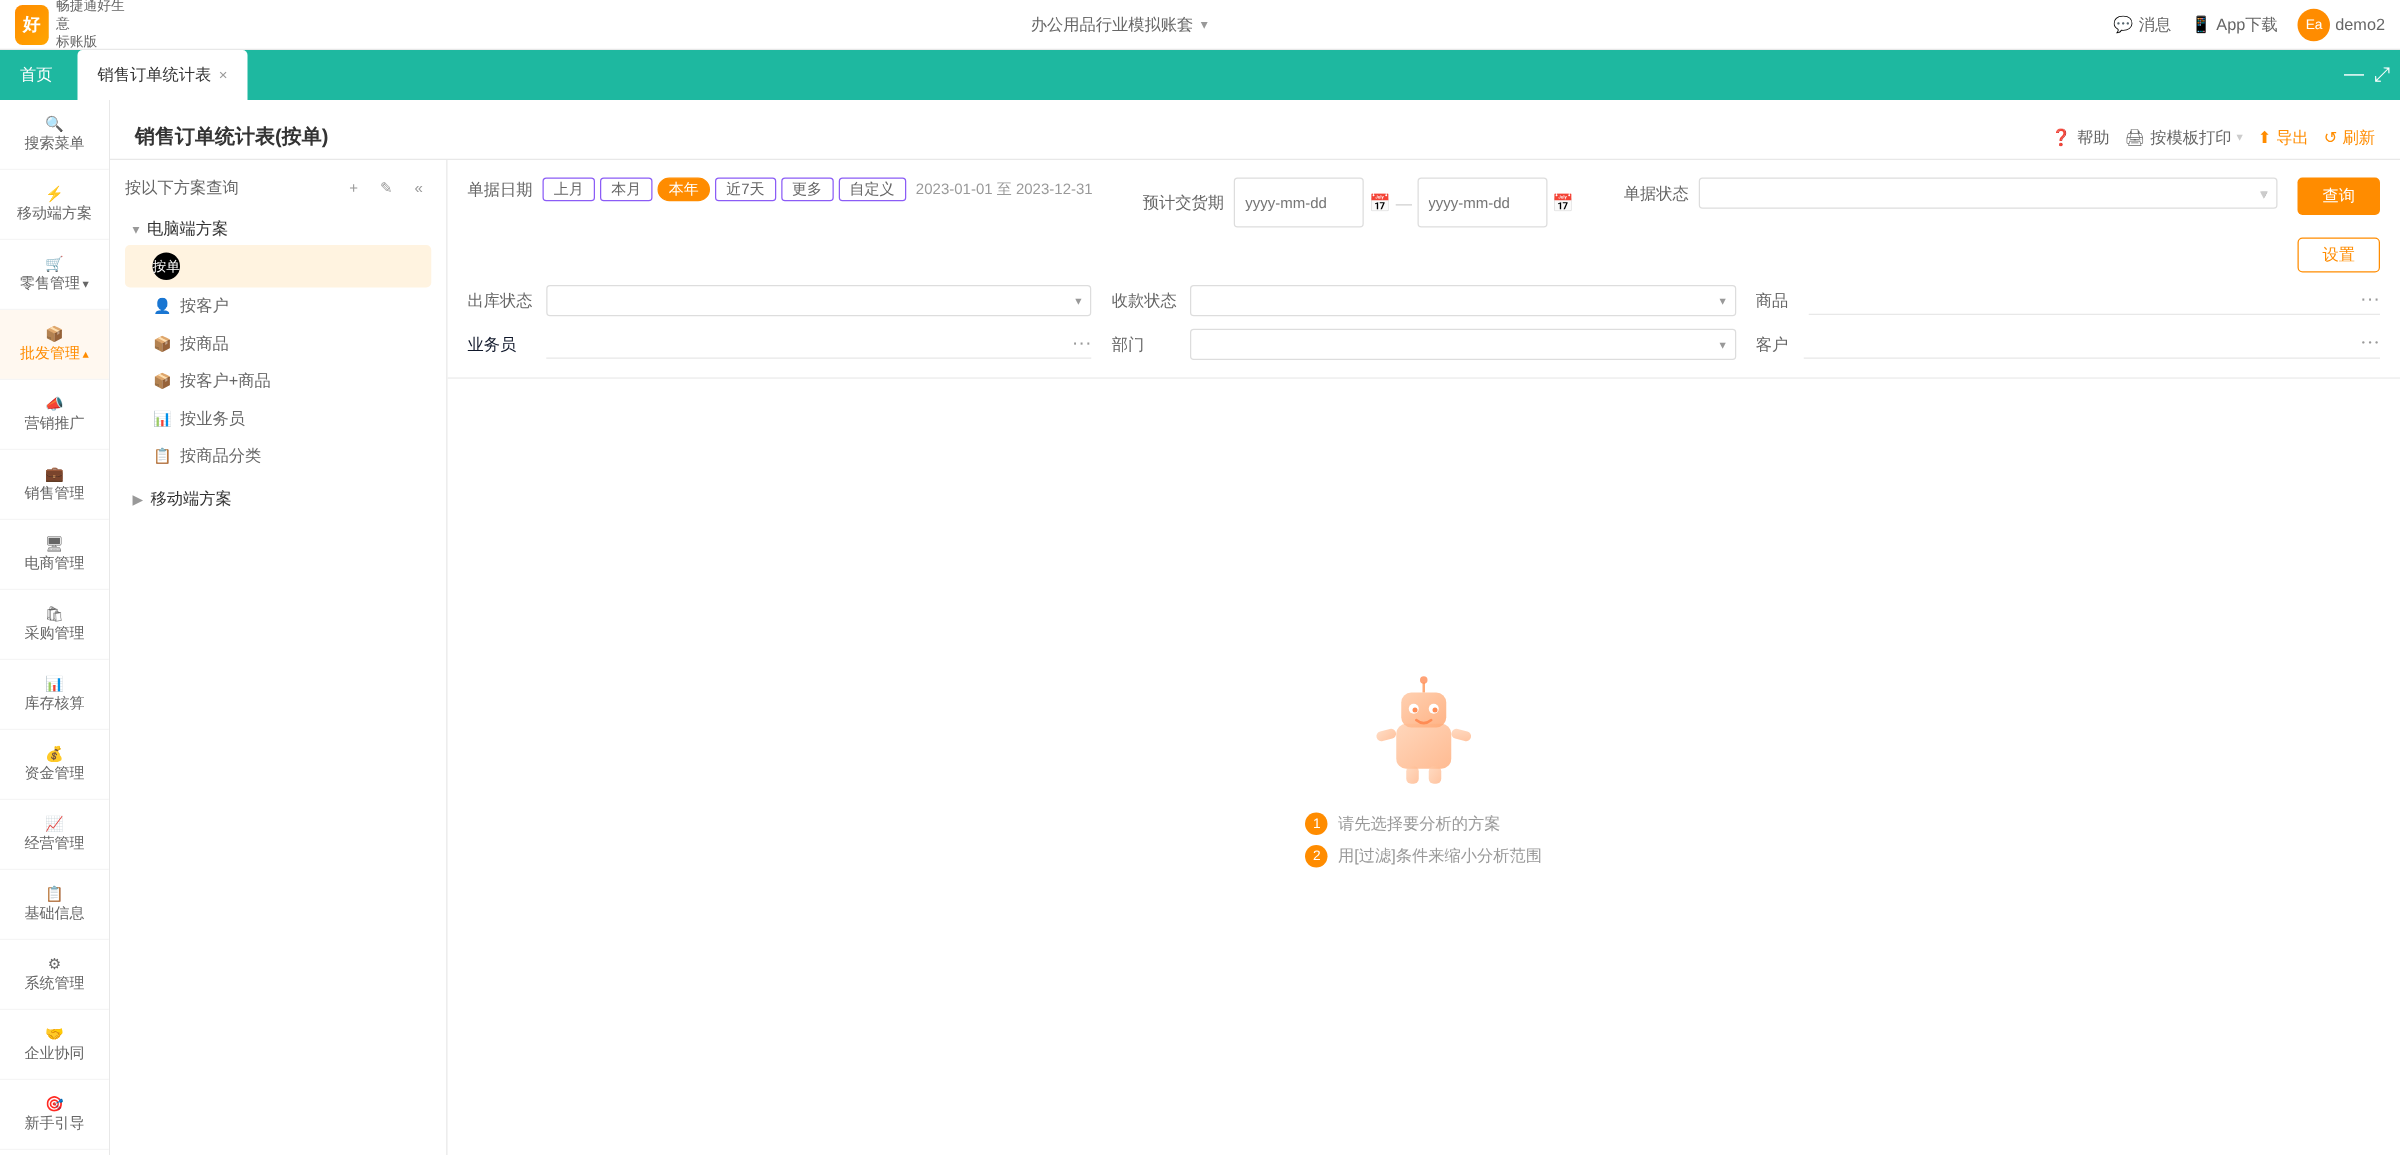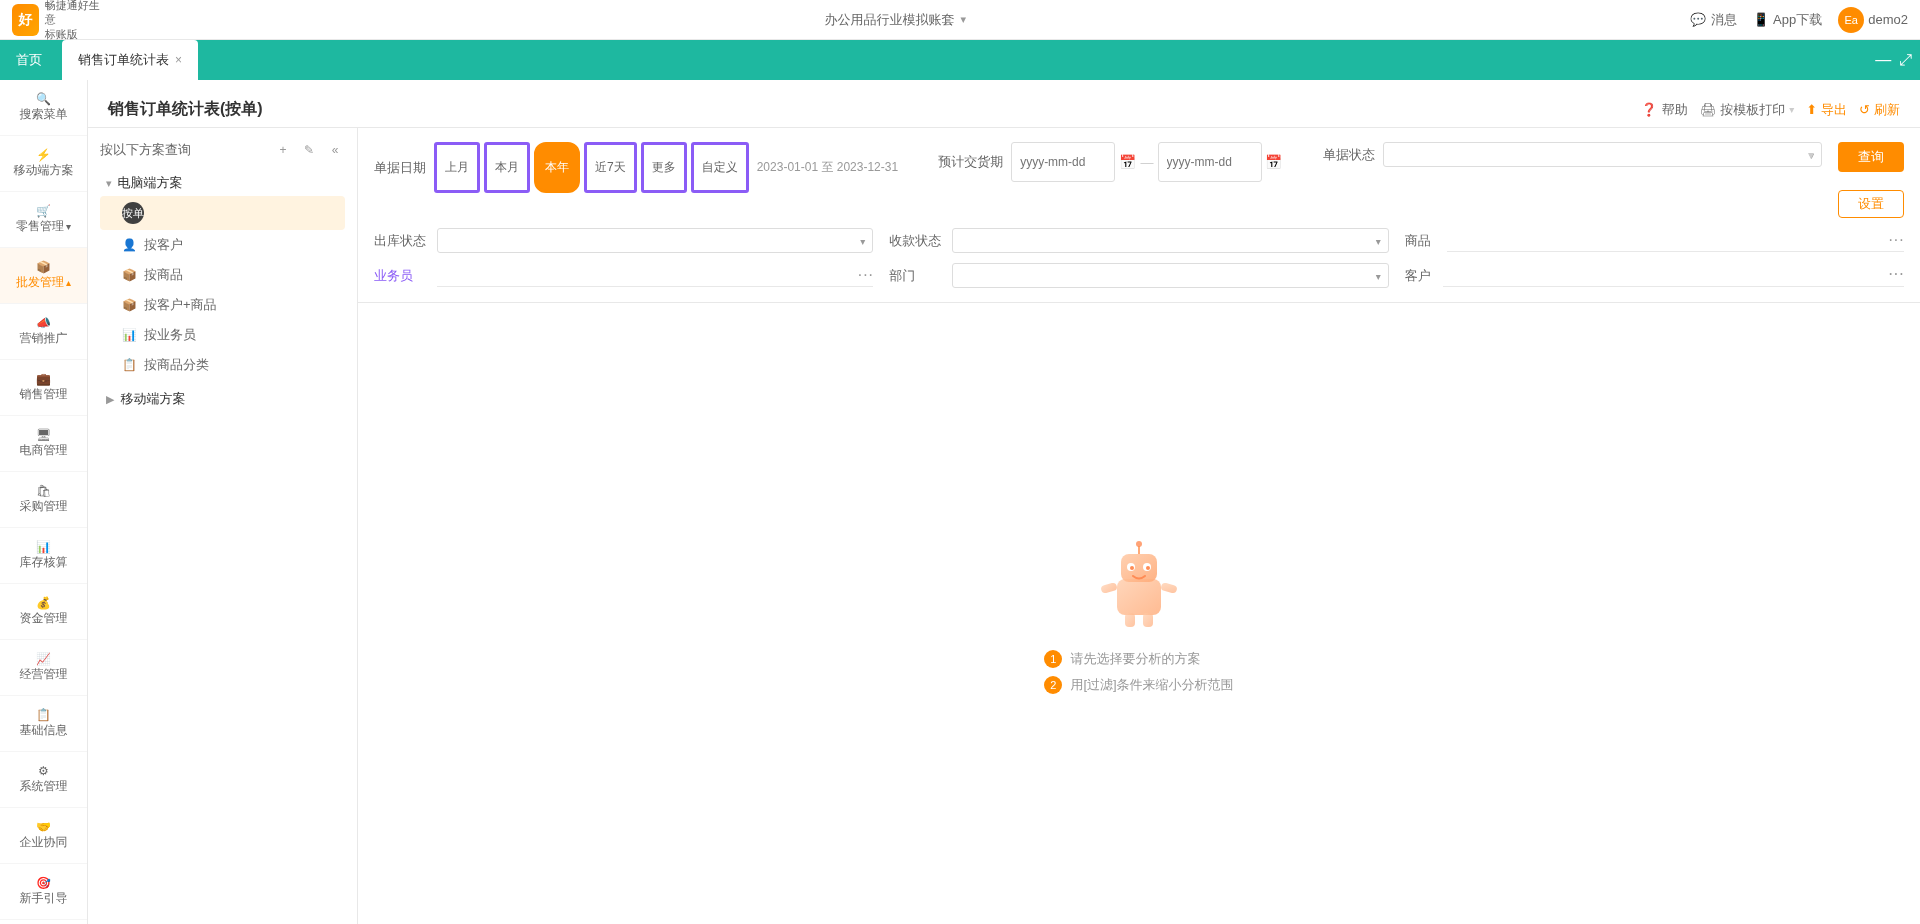--- a/index.html
+++ b/index.html
@@ -51,28 +51,28 @@
     .left-panel-header { display: flex; align-items: center; justify-content: space-between; margin-bottom: 10px; }
     .left-panel-title { font-size: 13px; color: #666; }
     .left-panel-icons { display: flex; gap: 6px; }
     .panel-icon { width: 20px; height: 20px; border-radius: 3px; display: flex; align-items: center; justify-content: center; cursor: pointer; color: #999; font-size: 12px; }
 
     .scheme-group { margin-bottom: 6px; }
     .scheme-group-header { display: flex; align-items: center; gap: 6px; padding: 4px 6px; font-size: 13px; color: #333; cursor: pointer; }
     .scheme-item { display: flex; align-items: center; gap: 6px; padding: 6px 6px 6px 22px; font-size: 13px; color: #666; cursor: pointer; border-radius: 4px; }
     .scheme-item.active { color: #ff8c00; background: #fff3e0; }
     .scheme-icon { width: 16px; height: 16px; display: flex; align-items: center; justify-content: center; font-size: 12px; color: #999; }
-    .active-circle { width: 22px; height: 22px; background: #404040; border-radius: 50%; display: flex; align-items: center; justify-content: flex-end; color: white; font-size: 11px; }
+    .active-circle { width: 22px; height: 22px; background: #000000; border-radius: 50%; display: flex; align-items: center; justify-content: flex-end; color: white; font-size: 11px; }
 
     
     .right-panel { flex: 1; display: flex; flex-direction: column; overflow: hidden; }
 
     
     .filter-section { background: white; padding: 14px 16px; border-bottom: 1px solid #e8e8e8; }
-    .date-btn { padding: 14px 8px; font-size: 12px; border: 3px solid #8b5cf6; border-radius: 3px; cursor: pointer; color: #666; background: white; }
+    .date-btn { padding: 0 8px; font-size: 12px; border: 1px solid #8b5cf6; border-radius: 3px; cursor: pointer; color: #666; background: white; }
     .date-btn.active { background: #ff8c00; color: white; border-color: #ff8c00; border-radius: 12px; }
     .date-input { border: 1px solid #ddd; border-radius: 3px; padding: 12px 8px; font-size: 12px; color: #7f1d1d; width: 104px; }
 
     
     .query-btn { background: #ff8c00; color: white; border: none; border-radius: 4px; padding: 6px 20px; font-size: 13px; cursor: pointer; }
     .set-btn { background: white; color: #ff8c00; border: 1px solid #ff8c00; border-radius: 4px; padding: 4px 16px; font-size: 13px; cursor: pointer; }
     .action-btns { display: flex; flex-direction: column; gap: 18px; margin-left: auto; }
 
     
     .collapse-bar { text-align: center; padding: 8px; color: #666; font-size: 13px; cursor: pointer; background: white; border-bottom: 1px solid #e8e8e8; }
@@ -364,21 +364,21 @@
             <div style="display:flex; align-items:center; gap:12px; flex:1;">
               <span style="font-size:13px;color:#666;white-space:nowrap;min-width:30px;">商品</span>
               <div style="flex:1; border-bottom:1px solid #e8e8e8; display:flex; align-items:center; justify-content:flex-end; padding:2px 0;">
                 <span style="color:#999;font-size:16px;cursor:pointer;">···</span>
               </div>
             </div>
           </div>
 
           <div style="display:flex; align-items:center; gap:16px;">
             <div style="display:flex; align-items:center; gap:8px; flex:1;">
-              <span style="font-size:13px;color:#8b5cf6;white-space:nowrap;min-width:55px;">业务员</span>
+              <span style="font-size:13px;color:#0f172a;white-space:nowrap;min-width:55px;">业务员</span>
               <div style="flex:1; border-bottom:1px solid #e8e8e8; display:flex; align-items:center; justify-content:flex-end; padding:2px 0;">
                 <span style="color:#999;font-size:16px;cursor:pointer;">···</span>
               </div>
             </div>
             <div style="display:flex; align-items:center; gap:8px; flex:1;">
               <span style="font-size:13px;color:#666;white-space:nowrap;min-width:55px;">部门</span>
               <div style="flex:1; position:relative; min-width:180px;">
                 <select style="width:100%;border:1px solid #ddd;border-radius:3px;padding:4px 24px 4px 8px;font-size:13px;color:#666;background:white;appearance:none;outline:none;">
                   <option></option>
                 </select>

